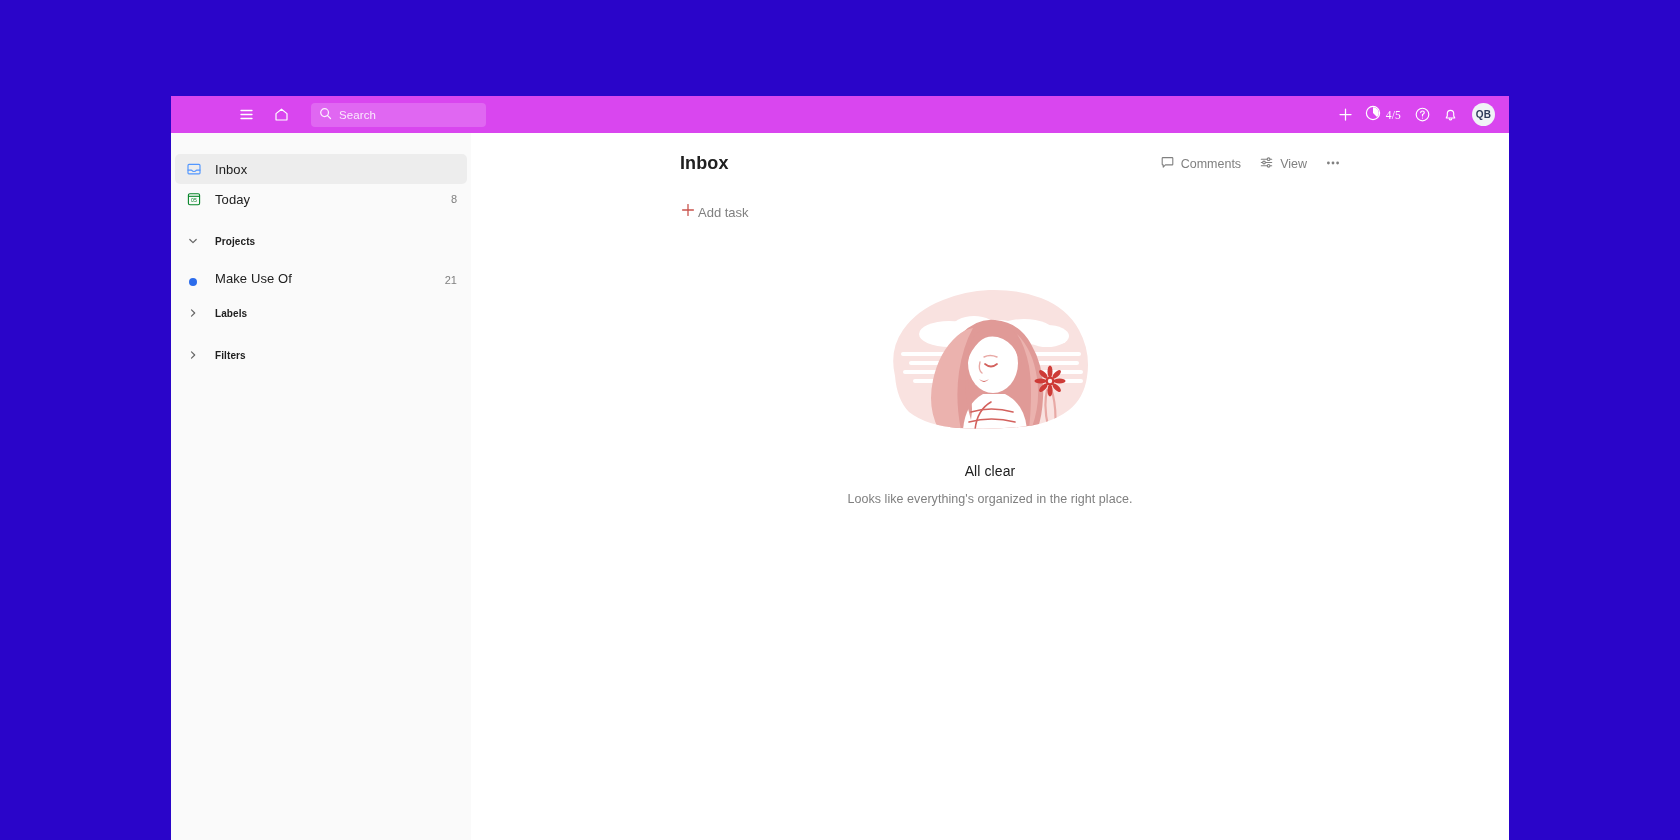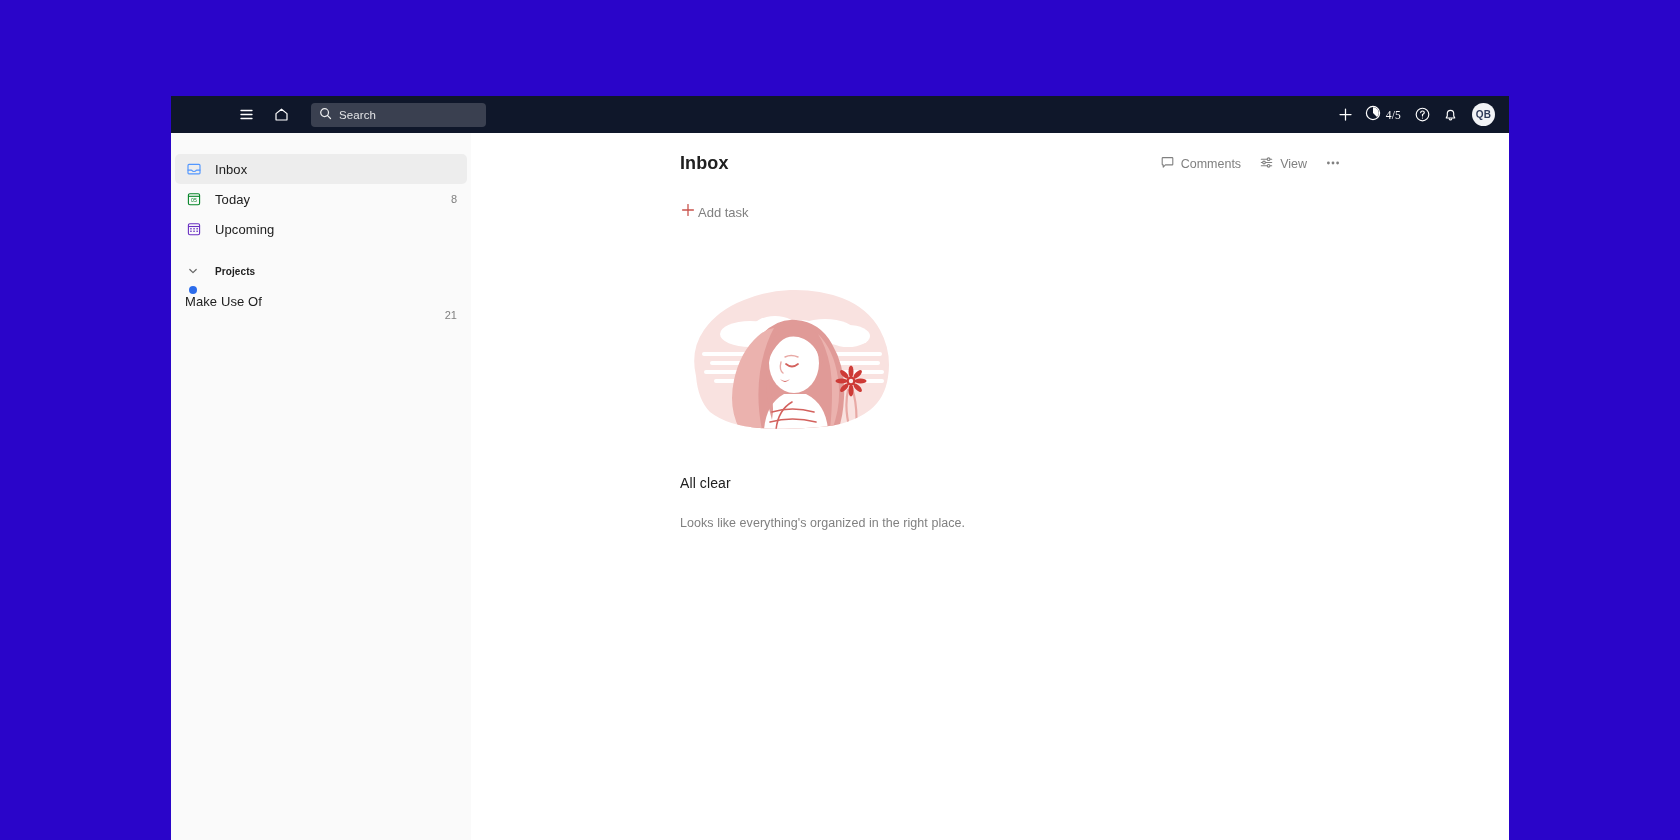--- a/index.html
+++ b/index.html
@@ -24,21 +24,21 @@
     background: #ffffff;
     overflow: hidden;
     display: flex;
     flex-direction: column;
   }
 
   
   #topbar {
     height: 37px;
     min-height: 37px;
-    background: #0f172a;
+    background: #d946ef;
     display: flex;
     align-items: center;
     padding: 0 14px 0 62px;
     position: relative;
   }
   .topbar-left {
     display: flex;
     align-items: center;
     gap: 9px;
   }
@@ -177,24 +177,23 @@
     font-size: 10px;
     font-weight: bold;
     color: #202020;
     letter-spacing: 0.1px;
   }
   .project-row {
     height: 30px;
     margin: 0 4px;
     padding: 0 10px;
     display: flex;
-    align-items: flex-start;
+    align-items: flex-end;
     border-radius: 5px;
     cursor: pointer;
-    flex-direction: column;
   }
   .project-dot-wrap {
     width: 16px;
     display: flex;
     align-items: center;
     justify-content: center;
     margin-right: 14px;
     flex-shrink: 0;
   }
   .project-dot {
@@ -287,22 +286,21 @@
   #add-task-label {
     font-size: 13px;
     color: #808080;
   }
 
   
   #empty-state {
     margin-top: 54px;
     display: flex;
     flex-direction: column;
-    align-items: flex-start;
-    gap: 12px;
+    align-items: center;
   }
   #empty-illustration { display: block; }
   #empty-title {
     margin-top: 29px;
     font-size: 14px;
     color: #202020;
     letter-spacing: 0.1px;
   }
   #empty-subtitle {
     margin-top: 13px;
@@ -402,38 +400,20 @@
           <svg width="16" height="16" viewBox="0 0 16 16" fill="none">
             <rect x="2.4" y="2.8" width="11.2" height="11" rx="1.5" stroke="#058527" stroke-width="1.1" fill="none"></rect>
             <line x1="2.4" y1="5.3" x2="13.6" y2="5.3" stroke="#058527" stroke-width="1.1"></line>
             <text x="8" y="11.4" font-family="Liberation Sans, sans-serif" font-size="5.2" fill="#058527" text-anchor="middle">05</text>
           </svg>
         </span>
         <span class="nav-label">Today</span>
         <span class="nav-count">8</span>
       </div>
 
-      <div class="nav-row">
-        <span class="nav-icon">
-          <svg width="16" height="16" viewBox="0 0 16 16" fill="none">
-            <rect x="2.4" y="2.8" width="11.2" height="11" rx="1.5" stroke="#692FC2" stroke-width="1.1" fill="none"></rect>
-            <line x1="2.4" y1="5.5" x2="13.6" y2="5.5" stroke="#692FC2" stroke-width="1.1"></line>
-            <g fill="#692FC2">
-              <rect x="4.2" y="7.1" width="1.5" height="1.3" rx="0.3"></rect>
-              <rect x="7.3" y="7.1" width="1.5" height="1.3" rx="0.3"></rect>
-              <rect x="10.4" y="7.1" width="1.5" height="1.3" rx="0.3"></rect>
-              <rect x="4.2" y="9.6" width="1.5" height="1.3" rx="0.3"></rect>
-              <rect x="7.3" y="9.6" width="1.5" height="1.3" rx="0.3"></rect>
-              <rect x="10.4" y="9.6" width="1.5" height="1.3" rx="0.3"></rect>
-            </g>
-          </svg>
-        </span>
-        <span class="nav-label">Upcoming</span>
-        <span class="nav-count"></span>
-      </div>
 
       <div class="gap-sm"></div>
 
       <div class="section-header">
         <span class="caret">
           <svg width="12" height="12" viewBox="0 0 12 12" fill="none" stroke="#666666" stroke-width="1.2" stroke-linecap="round" stroke-linejoin="round">
             <polyline points="2.8,4.5 6,7.7 9.2,4.5"></polyline>
           </svg>
         </span>
         <span class="section-title">Projects</span>
@@ -441,20 +421,43 @@
 
       <div class="project-row">
         <span class="project-dot-wrap">
           <span class="project-dot" style="background:#2C6CEB"></span>
         </span>
         <span class="project-label">Make Use Of</span>
         <span class="project-count">21</span>
       </div>
 
 
+      <div id="sidebar-bottom">
+        <div class="gap-sm"></div>
+
+        <div class="section-header">
+          <span class="caret">
+            <svg width="12" height="12" viewBox="0 0 12 12" fill="none" stroke="#666666" stroke-width="1.2" stroke-linecap="round" stroke-linejoin="round">
+              <polyline points="4.5,2.8 7.7,6 4.5,9.2"></polyline>
+            </svg>
+          </span>
+          <span class="section-title">Labels</span>
+        </div>
+
+        <div class="gap-sm"></div>
+
+        <div class="section-header">
+          <span class="caret">
+            <svg width="12" height="12" viewBox="0 0 12 12" fill="none" stroke="#666666" stroke-width="1.2" stroke-linecap="round" stroke-linejoin="round">
+              <polyline points="4.5,2.8 7.7,6 4.5,9.2"></polyline>
+            </svg>
+          </span>
+          <span class="section-title">Filters</span>
+        </div>
+      </div>
     </div>
 
     <div id="main">
       <div id="main-inner">
 
         <div id="content-header">
           <div id="page-title">Inbox</div>
 
           <div id="content-toolbar">
 

